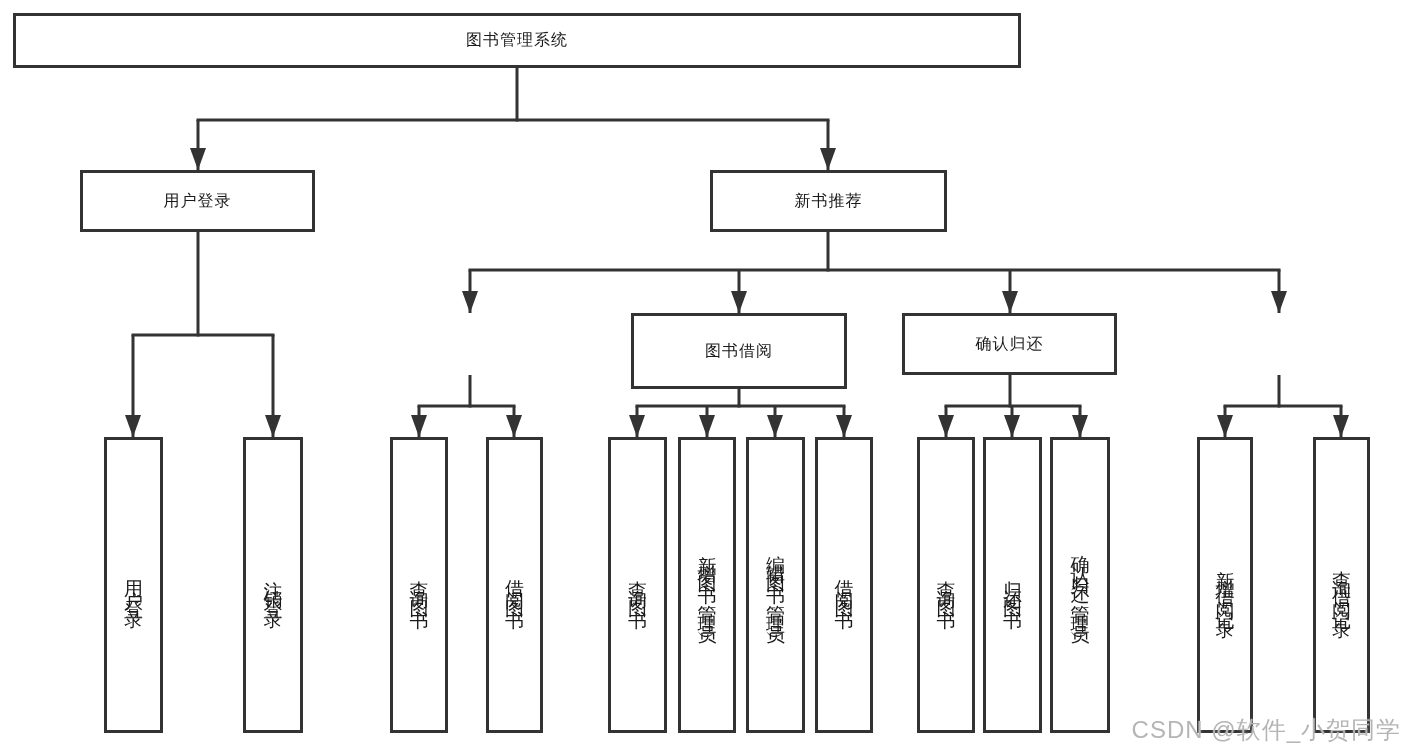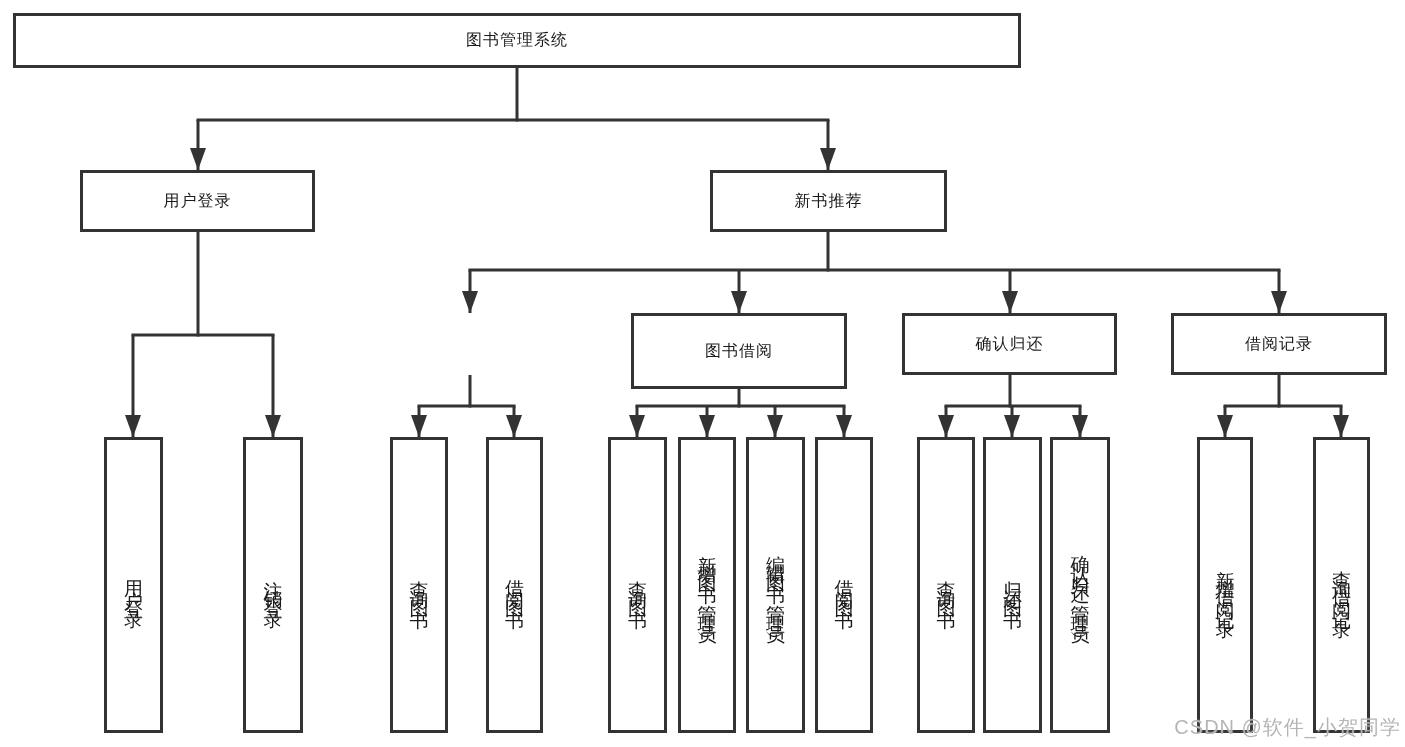--- a/index.html
+++ b/index.html
@@ -36,21 +36,21 @@
     writing-mode:vertical-rl;
     text-orientation:mixed;
     font-size:19px;
     letter-spacing:10px;
     white-space:normal;
   }
   .watermark{
     position:absolute;
     right:4px;
     top:714px;
-    font-size:20px;
+    font-size:24px;
     letter-spacing:1px;
     color:var(--watermark);
     z-index:10;
     text-shadow:0 0 2px rgba(255,255,255,.6);
   }
 </style>
 </head>
 <body>
 
 <div class="canvas">
@@ -103,21 +103,20 @@
     <line x1="1341" y1="406" x2="1341" y2="437" marker-end="url(#arrow)"></line>
   </svg>
 
   <div class="box" style="left:13px;top:13px;width:1008px;height:55px">图书管理系统</div>
 
   <div class="box" style="left:80px;top:170px;width:235px;height:62px">用户登录</div>
   <div class="box" style="left:710px;top:170px;width:237px;height:62px">新书推荐</div>
 
   <div class="box" style="left:631px;top:313px;width:216px;height:76px">图书借阅</div>
   <div class="box" style="left:902px;top:313px;width:215px;height:62px">确认归还</div>
-  <div class="box" style="left:1171px;top:313px;width:216px;height:62px">借阅记录</div>
 
   <div class="box vbox" style="left:104px;top:437px;width:59px;height:296px">用户登录</div>
   <div class="box vbox" style="left:243px;top:437px;width:60px;height:296px">注销登录</div>
 
   <div class="box vbox" style="left:390px;top:437px;width:58px;height:296px">查询图书</div>
   <div class="box vbox" style="left:486px;top:437px;width:57px;height:296px">借阅图书</div>
 
   <div class="box vbox" style="left:608px;top:437px;width:59px;height:296px">查询图书</div>
   <div class="box vbox" style="left:678px;top:437px;width:58px;height:296px">新增图书（管理员）</div>
   <div class="box vbox" style="left:746px;top:437px;width:59px;height:296px">编辑图书（管理员）</div>

